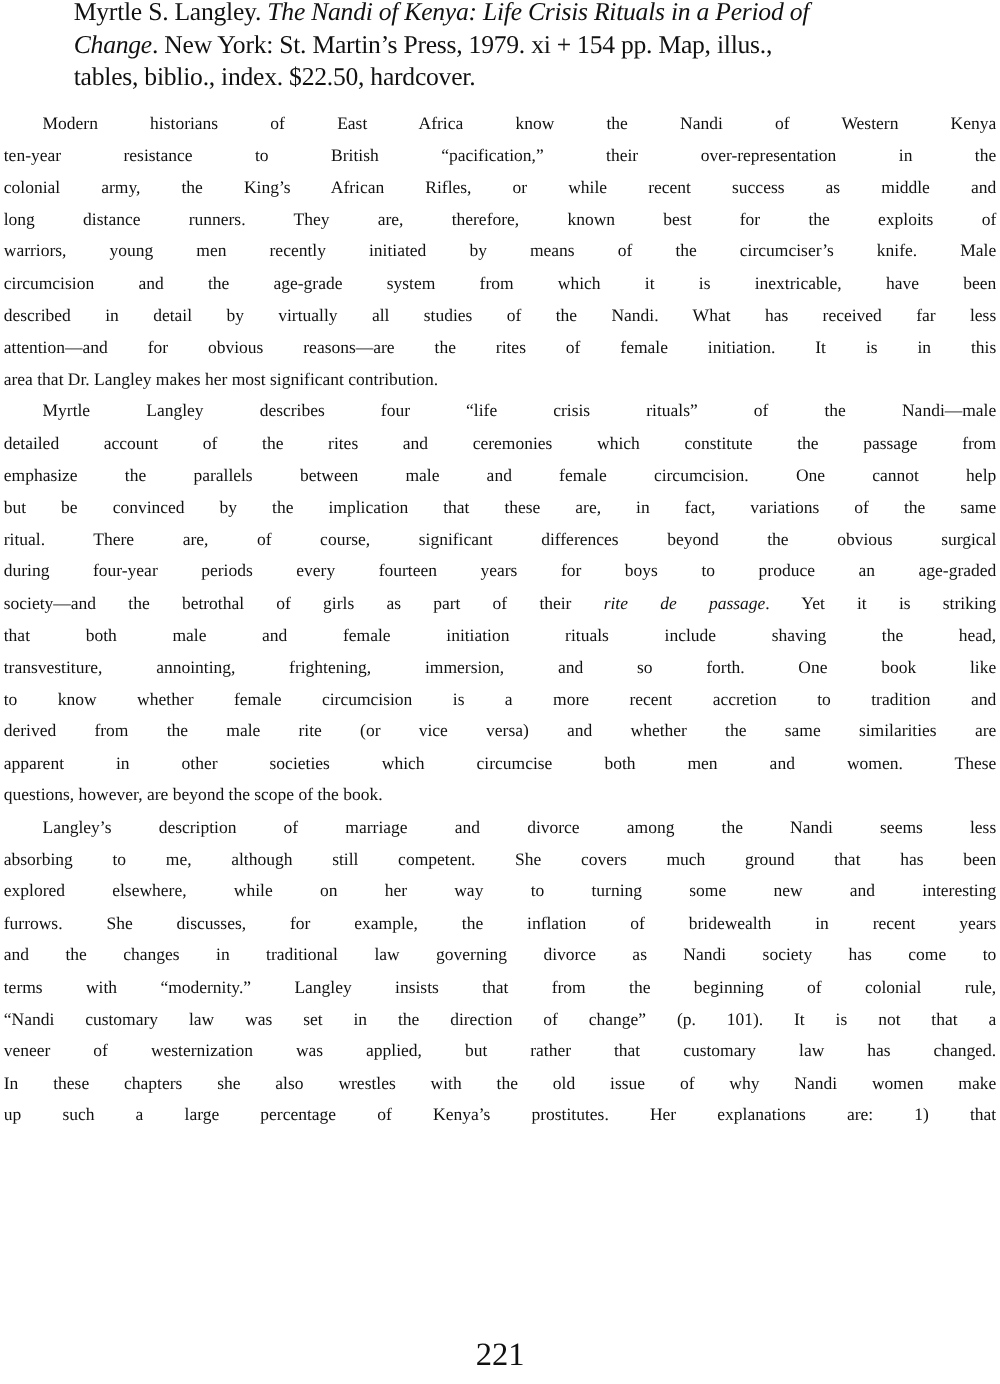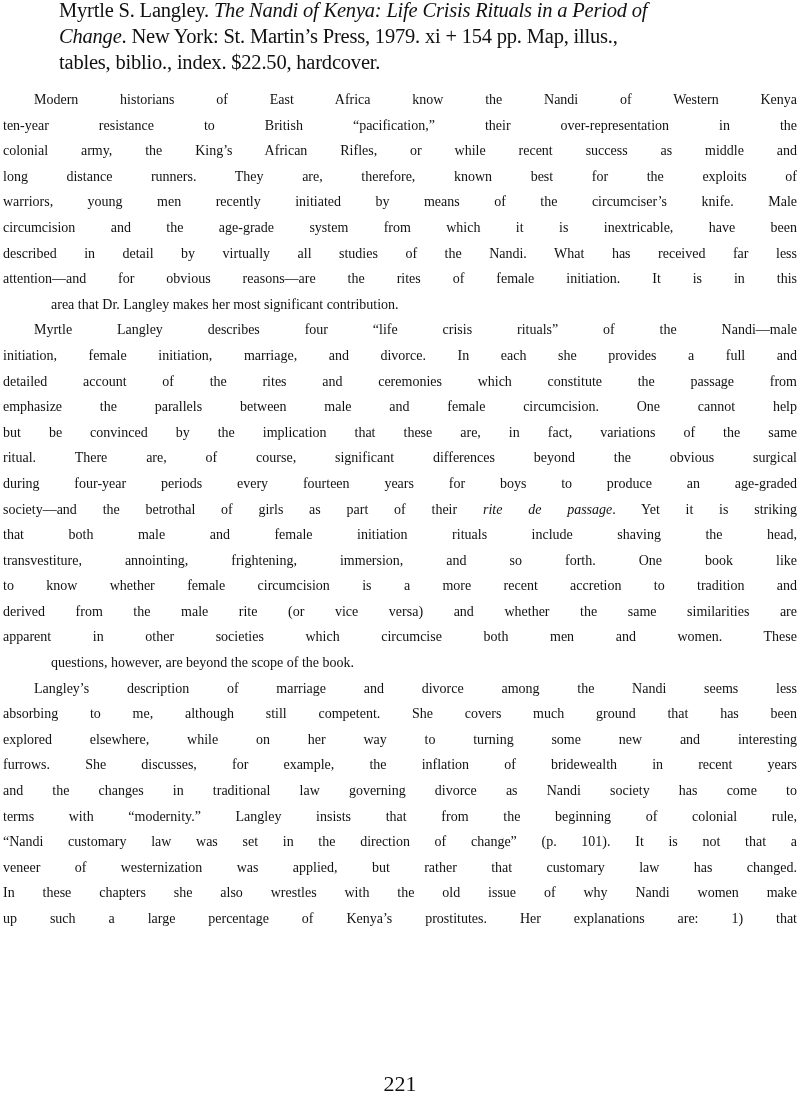--- a/index.html
+++ b/index.html
@@ -8,24 +8,24 @@
     .header { position: absolute; left: 59px; top: -3px; width: 720px;
               font-size: 20.5px; line-height: 26px; letter-spacing: -0.2px; }
     .header .line { display: block; white-space: nowrap; }
     .body-text { position: absolute; left: 3px; top: 87px; width: 794px;
                  font-size: 14px; line-height: 25.6px; }
     .body-text .line { display: block; height: 25.6px; text-align: justify;
                        text-align-last: justify; white-space: nowrap; overflow: visible; }
     .body-text .line.last { text-align-last: left; }
     .body-text .line.indent { padding-left: 31px; }
     .line .wrap { display: inline-block; width: 100%; text-align: justify; text-align-last: justify; white-space: normal; }
-    .body-text .line.last .wrap { text-align-last: left; margin-left: 48px; }
+    .body-text .line.last .wrap { text-align-last: left; }
     em { font-style: italic; }
     .page-number { position: absolute; left: 0; width: 800px; top: 1071px; text-align: center;
-                   font-size: 22px; line-height: 26px; }
+                   font-size: 26px; line-height: 26px; }
   </style>
 </head>
 <body>
 
 <div class="header">
   <span class="line"><span>Myrtle S. Langley.</span> <em>The Nandi of Kenya: Life Crisis Rituals in a Period of</em></span>
   <span class="line"><em>Change</em><span>. New York: St. Martin’s Press, 1979. xi + 154 pp. Map, illus.,</span></span>
   <span class="line"><span>tables, biblio., index. $22.50, hardcover.</span></span>
 </div>
 
@@ -33,21 +33,20 @@
     <span class="line indent"><span class="wrap" style="white-space: nowrap; width: 100%; word-spacing: 20.6px;">Modern historians of East Africa know the Nandi of Western Kenya</span></span>
     <span class="line"><span class="wrap" style="white-space: nowrap; width: 100%; word-spacing: 22px;">ten-year resistance to British “pacification,” their over-representation in the</span></span>
     <span class="line"><span class="wrap" style="white-space: nowrap; width: 100%; word-spacing: 12.9167px;">colonial army, the King’s African Rifles, or while recent success as middle and</span></span>
     <span class="line"><span class="wrap" style="white-space: nowrap; width: 100%; word-spacing: 17.9091px;">long distance runners. They are, therefore, known best for the exploits of</span></span>
     <span class="line"><span class="wrap" style="white-space: nowrap; width: 100%; word-spacing: 11.8182px;">warriors, young men recently initiated by means of the circumciser’s knife. Male</span></span>
     <span class="line"><span class="wrap" style="white-space: nowrap; width: 100%; word-spacing: 13.1818px;">circumcision and the age-grade system from which it is inextricable, have been</span></span>
     <span class="line"><span class="wrap" style="white-space: nowrap; width: 100%; word-spacing: 8.78571px;">described in detail by virtually all studies of the Nandi. What has received far less</span></span>
     <span class="line"><span class="wrap" style="white-space: nowrap; width: 100%; word-spacing: 10.9167px;">attention—and for obvious reasons—are the rites of female initiation. It is in this</span></span>
     <span class="line last"><span class="wrap" style="white-space: nowrap; width: auto;">area that Dr. Langley makes her most significant contribution.</span></span>
     <span class="line indent"><span class="wrap" style="white-space: nowrap; width: 100%; word-spacing: 21.2222px;">Myrtle Langley describes four “life crisis rituals” of the Nandi—male</span></span>
-    <span class="line"><span class="wrap" style="white-space: nowrap; width: 100%; word-spacing: 10.4167px;">initiation, female initiation, marriage, and divorce. In each she provides a full and</span></span>
     <span class="line"><span class="wrap" style="white-space: nowrap; width: 100%; word-spacing: 13.6364px;">detailed account of the rites and ceremonies which constitute the passage from</span></span>
     <span class="line"><span class="wrap" style="white-space: nowrap; width: 100%; word-spacing: 13.3px;">emphasize the parallels between male and female circumcision. One cannot help</span></span>
     <span class="line"><span class="wrap" style="white-space: nowrap; width: 100%; word-spacing: 9.57143px;">but be convinced by the implication that these are, in fact, variations of the same</span></span>
     <span class="line"><span class="wrap" style="white-space: nowrap; width: 100%; word-spacing: 14.9px;">ritual. There are, of course, significant differences beyond the obvious surgical</span></span>
     <span class="line"><span class="wrap" style="white-space: nowrap; width: 100%; word-spacing: 12.3636px;">during four-year periods every fourteen years for boys to produce an age-graded</span></span>
     <span class="line"><span class="wrap" style="white-space: nowrap; width: 100%; word-spacing: 8px;"><span>society—and the betrothal of girls as part of their </span><em>rite de passage</em><span>. Yet it is striking</span></span></span>
     <span class="line"><span class="wrap" style="white-space: nowrap; width: 100%; word-spacing: 23.2px;">that both male and female initiation rituals include shaving the head,</span></span>
     <span class="line"><span class="wrap" style="white-space: nowrap; width: 100%; word-spacing: 15.7778px;">transvestiture, annointing, frightening, immersion, and so forth. One book like</span></span>
     <span class="line"><span class="wrap" style="white-space: nowrap; width: 100%; word-spacing: 11.5px;">to know whether female circumcision is a more recent accretion to tradition and</span></span>
     <span class="line"><span class="wrap" style="white-space: nowrap; width: 100%; word-spacing: 11.3077px;">derived from the male rite (or vice versa) and whether the same similarities are</span></span>

